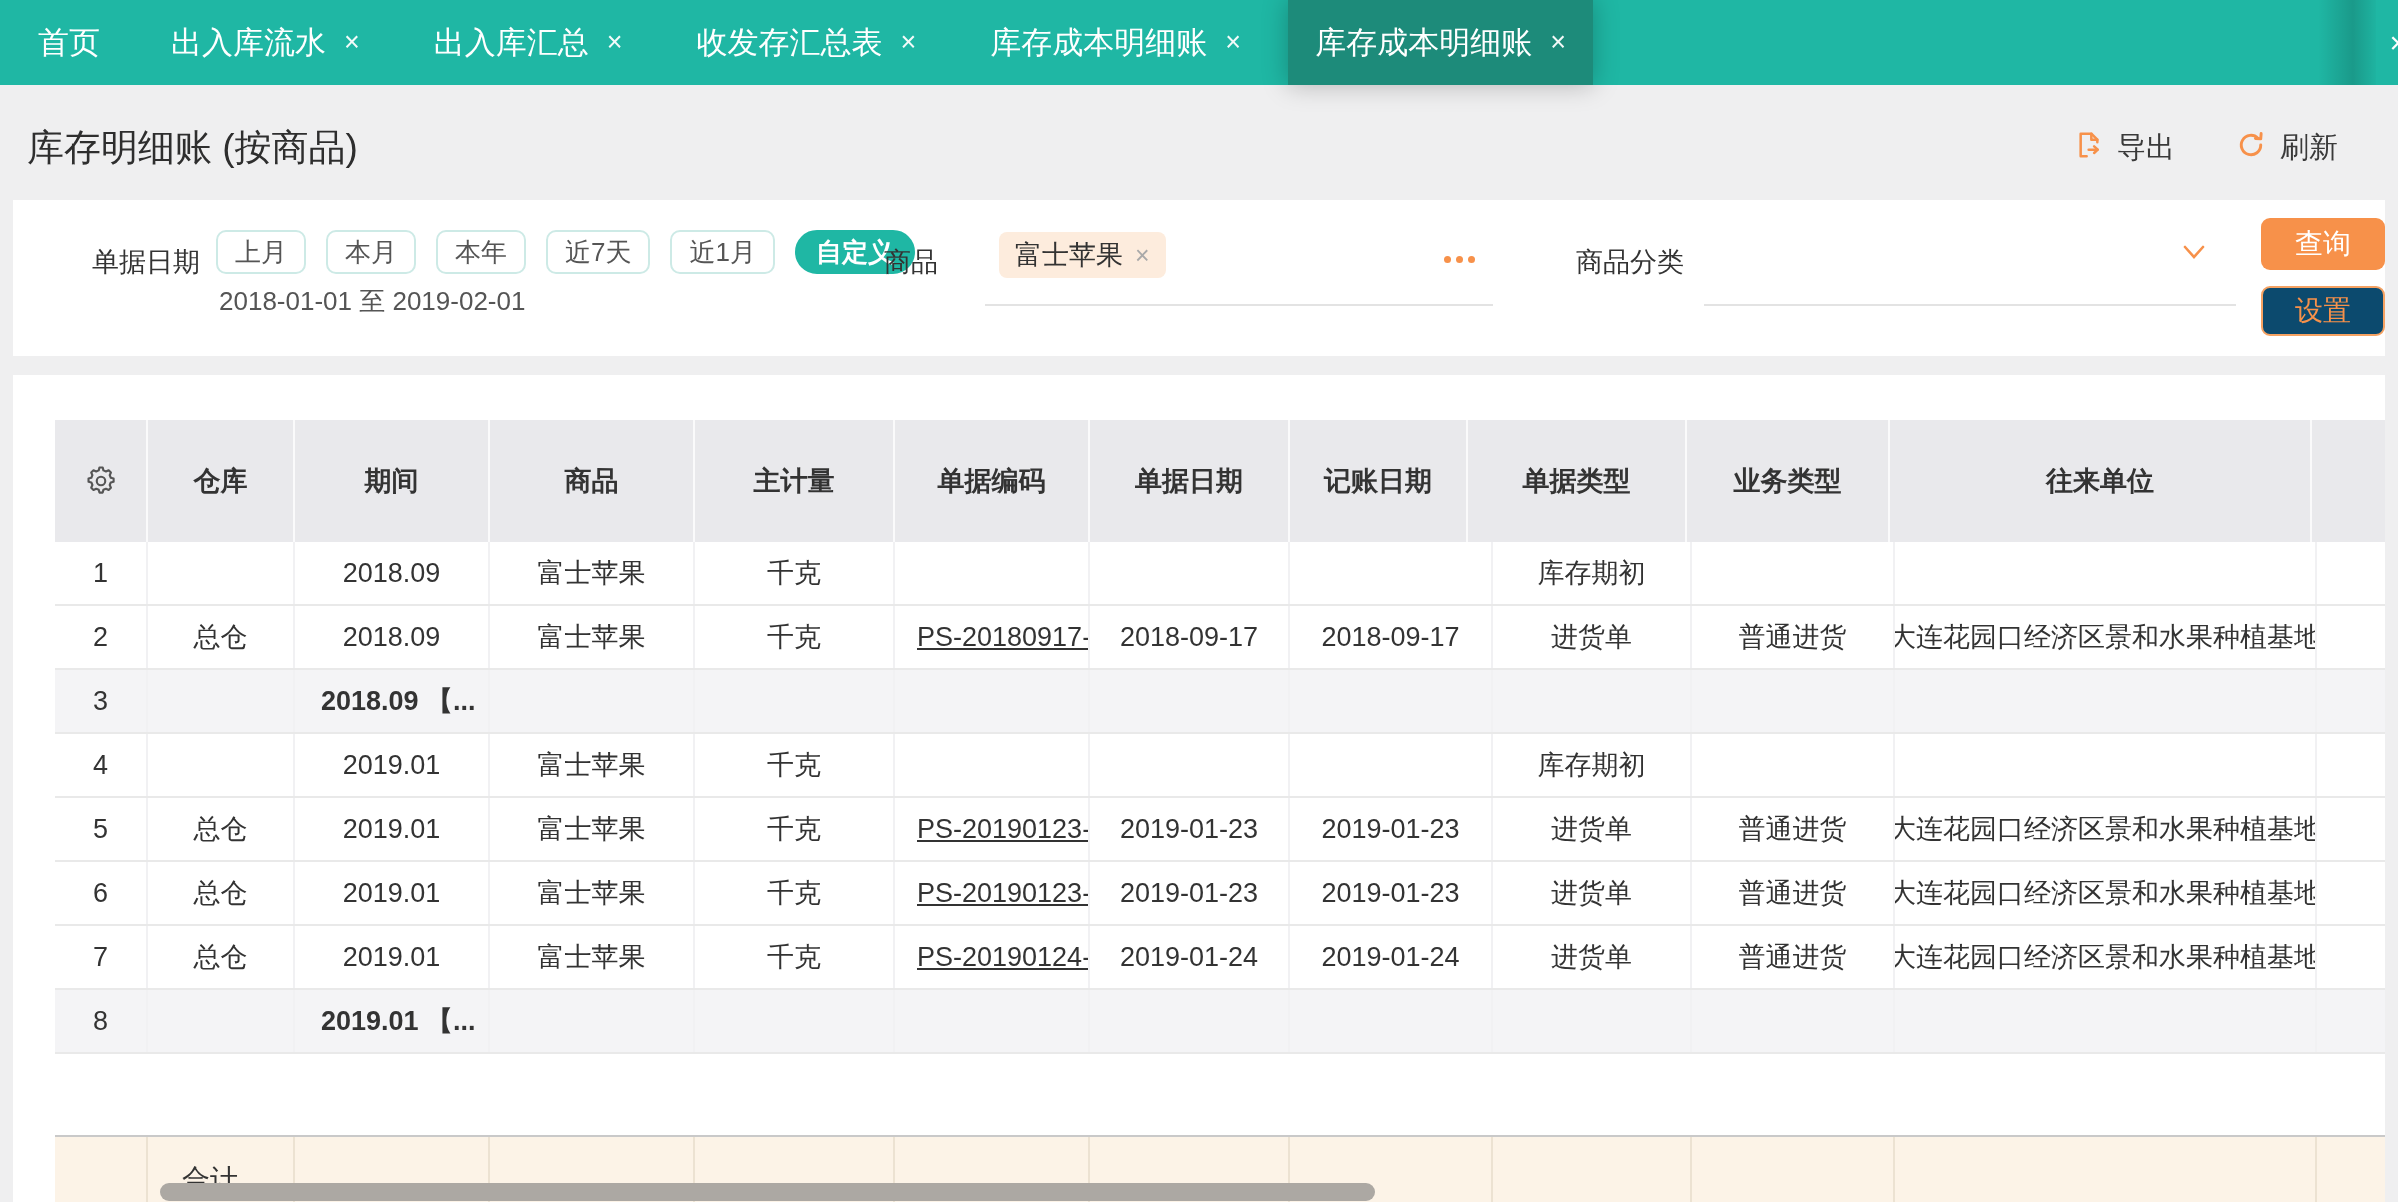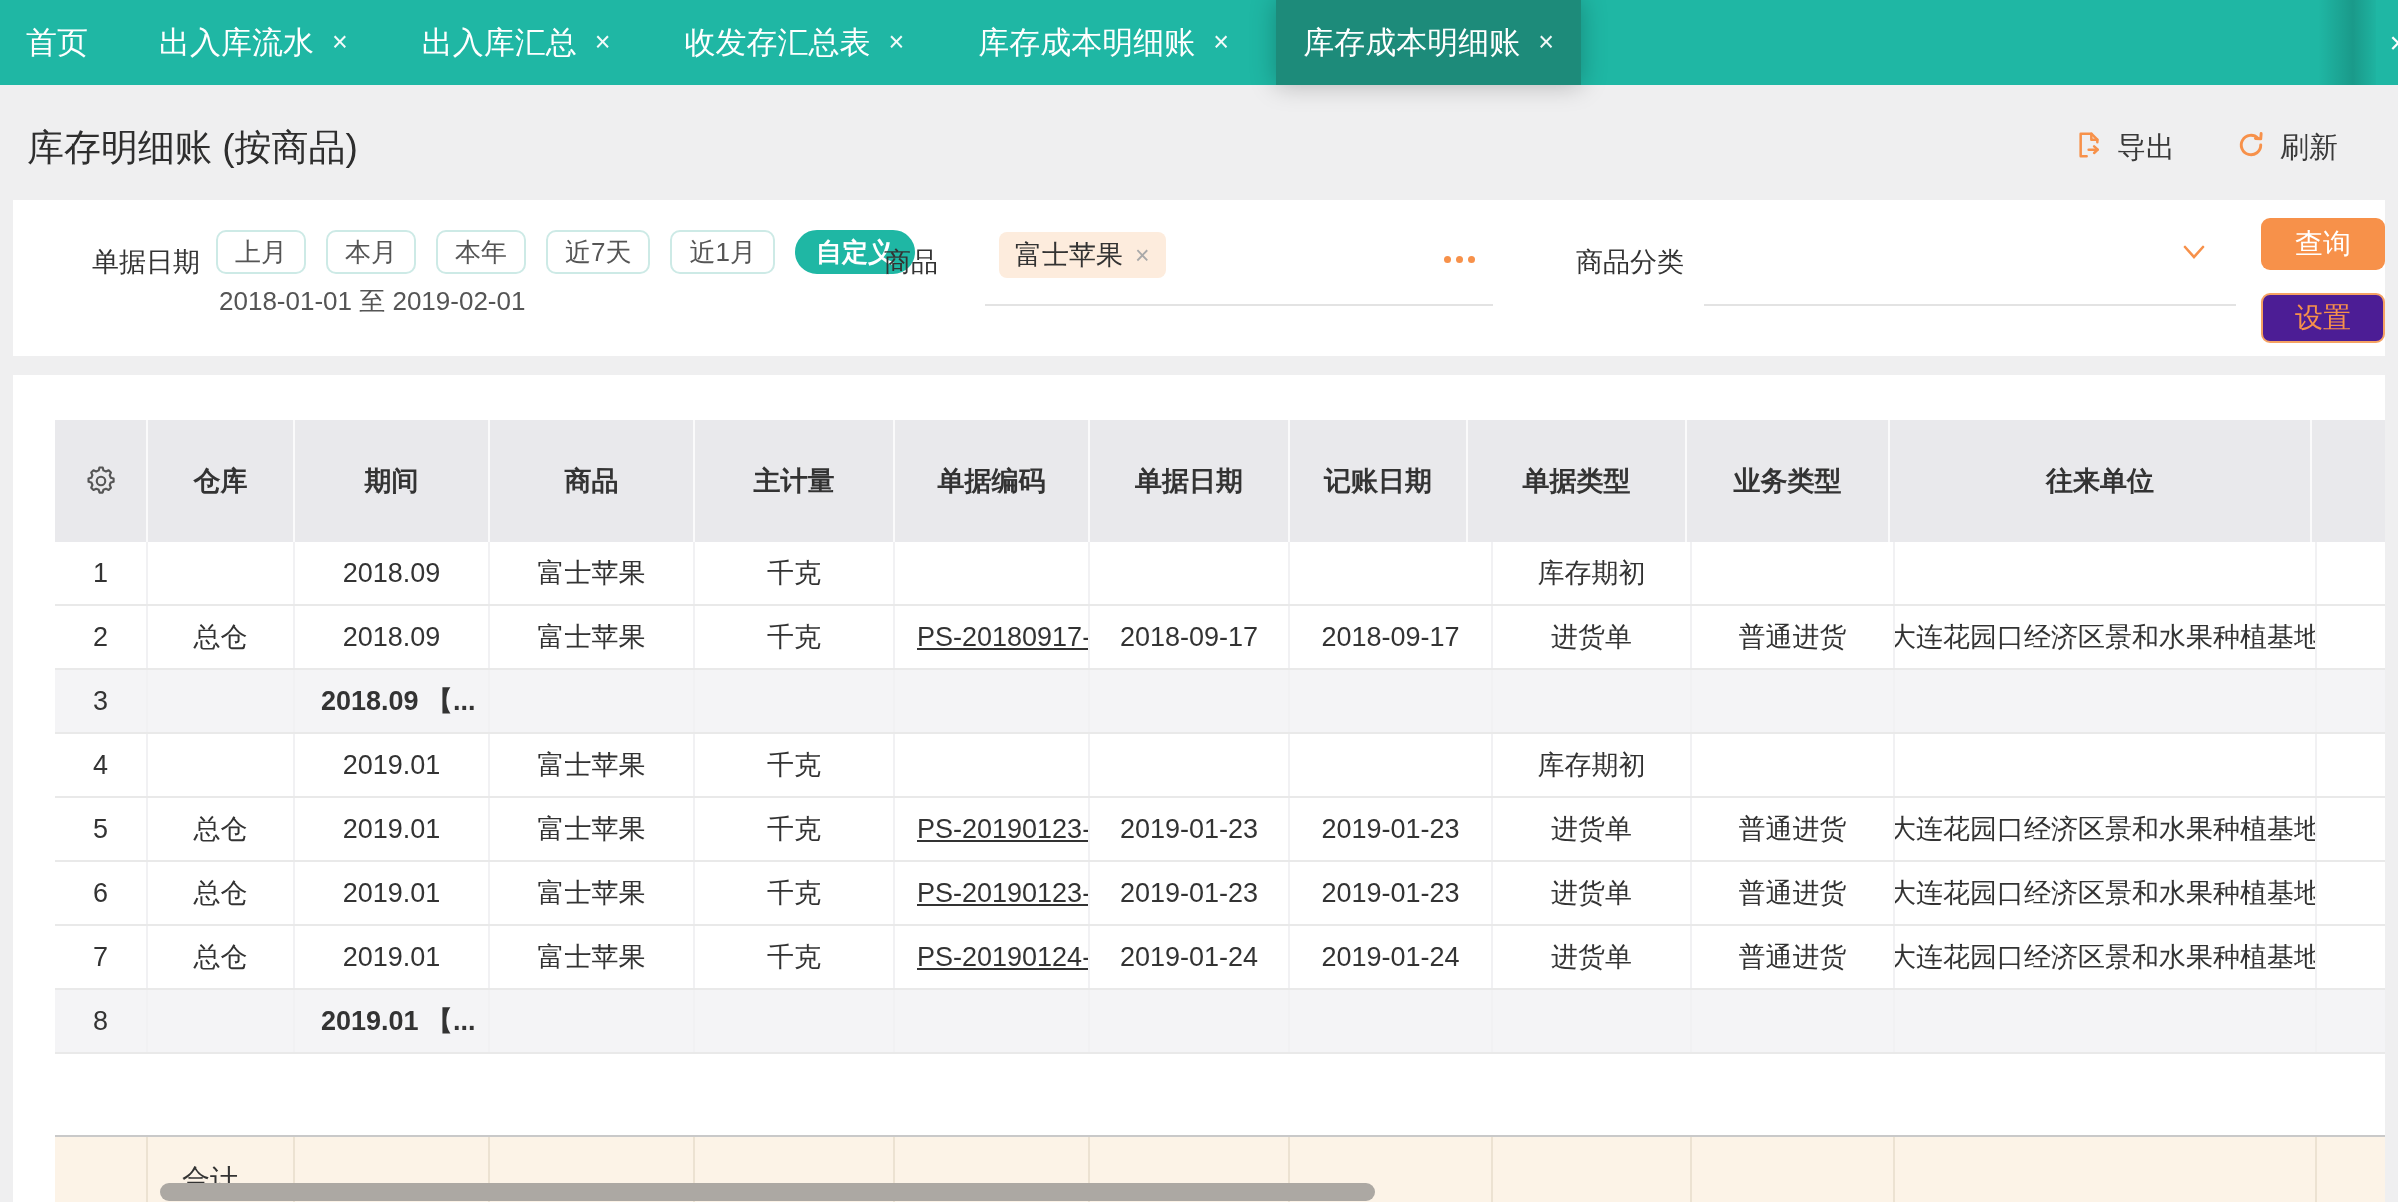--- a/index.html
+++ b/index.html
@@ -4,21 +4,21 @@
 <style>
   * { margin:0; padding:0; }
   body {
     width:2398px; height:1202px; position:relative; overflow:hidden;
     background:#efeff0; color:#333;
     font-family:"Liberation Sans","DejaVu Sans",sans-serif;
   }
   
   .tabbar { position:absolute; left:0; top:0; width:2398px; height:85px; background:#1fb7a4; display:flex; align-items:stretch; }
   .tab { display:flex; align-items:center; padding:0 27px; margin-left:20px; color:#fff; font-size:31px; cursor:pointer; white-space:nowrap; }
-  .tab:first-child { margin-left:4px; padding:0 24px 0 22px; }
+  .tab:first-child { margin-left:16px; padding:0 24px 0 22px; }
   .tab.active { background:#1d8b7a; box-shadow:0 0 24px rgba(0,0,0,.25); }
   .tab-close { margin-left:18px; font-size:27px; opacity:.95; }
   .tab-edge-shade { position:absolute; right:22px; top:0; width:58px; height:85px;
     background:linear-gradient(90deg, rgba(0,0,0,0) 0%, rgba(0,0,0,.16) 60%, rgba(0,0,0,.02) 100%); }
   .tab-overflow { position:absolute; right:-9px; top:0; height:85px; display:flex; align-items:center; color:#fff; font-size:30px; }
   
   .titlebar { position:absolute; left:0; top:85px; width:2398px; height:115px; display:flex; align-items:center;
     padding:11px 60px 0 27px; box-sizing:border-box; }
   .page-title { font-size:37px; color:#2e2e2e; }
   .actions { margin-left:auto; display:flex; gap:60px; }
@@ -34,21 +34,21 @@
   .product-field { position:absolute; left:972px; top:22px; width:508px; height:82px; border-bottom:2px solid #e3e3e3; }
   .tag { position:absolute; left:14px; top:10px; height:46px; display:flex; align-items:center; gap:12px;
     background:#fdecdd; border-radius:8px; padding:0 16px; font-size:27px; color:#333; }
   .tag-close { color:#a9a9a9; font-size:25px; cursor:pointer; }
   .more-dots { position:absolute; right:18px; top:34px; display:flex; gap:5px; cursor:pointer; }
   .more-dots i { width:7px; height:7px; border-radius:50%; background:#f7914a; display:block; }
   .category-field { position:absolute; left:1691px; top:22px; width:532px; height:82px; border-bottom:2px solid #e3e3e3; }
   .chevron { position:absolute; right:24px; top:18px; cursor:pointer; }
   .btn-query { position:absolute; left:2248px; top:18px; width:124px; height:52px; background:#f7914a; color:#fff;
     border-radius:9px; display:flex; align-items:center; justify-content:center; font-size:28px; cursor:pointer; }
-  .btn-settings { position:absolute; left:2248px; top:93px; width:124px; height:50px; background:#4c1d95; color:#f7914a;
+  .btn-settings { position:absolute; left:2248px; top:86px; width:124px; height:50px; background:#0c4a6e; color:#f7914a;
     border:2px solid #f5a263; border-radius:9px; box-sizing:border-box; display:flex; align-items:center; justify-content:center;
     font-size:28px; cursor:pointer; }
   
   .table-card { position:absolute; left:13px; top:375px; width:2372px; height:827px; background:#fff; }
   .viewport { position:absolute; left:42px; top:45px; width:2330px; height:782px; overflow:hidden; }
   .grid { position:relative; width:2562px; height:782px; }
   .grid-header { display:flex; height:122px; background:#e9e9ec; }
   .hcell { box-sizing:border-box; flex:none; display:flex; align-items:center; justify-content:center;
     font-size:27px; font-weight:600; color:#333; border-right:2px solid #fafafb; }
   .grid-row { display:flex; height:64px; box-sizing:border-box; border-bottom:2px solid #e9e9e9; background:#fff; }

